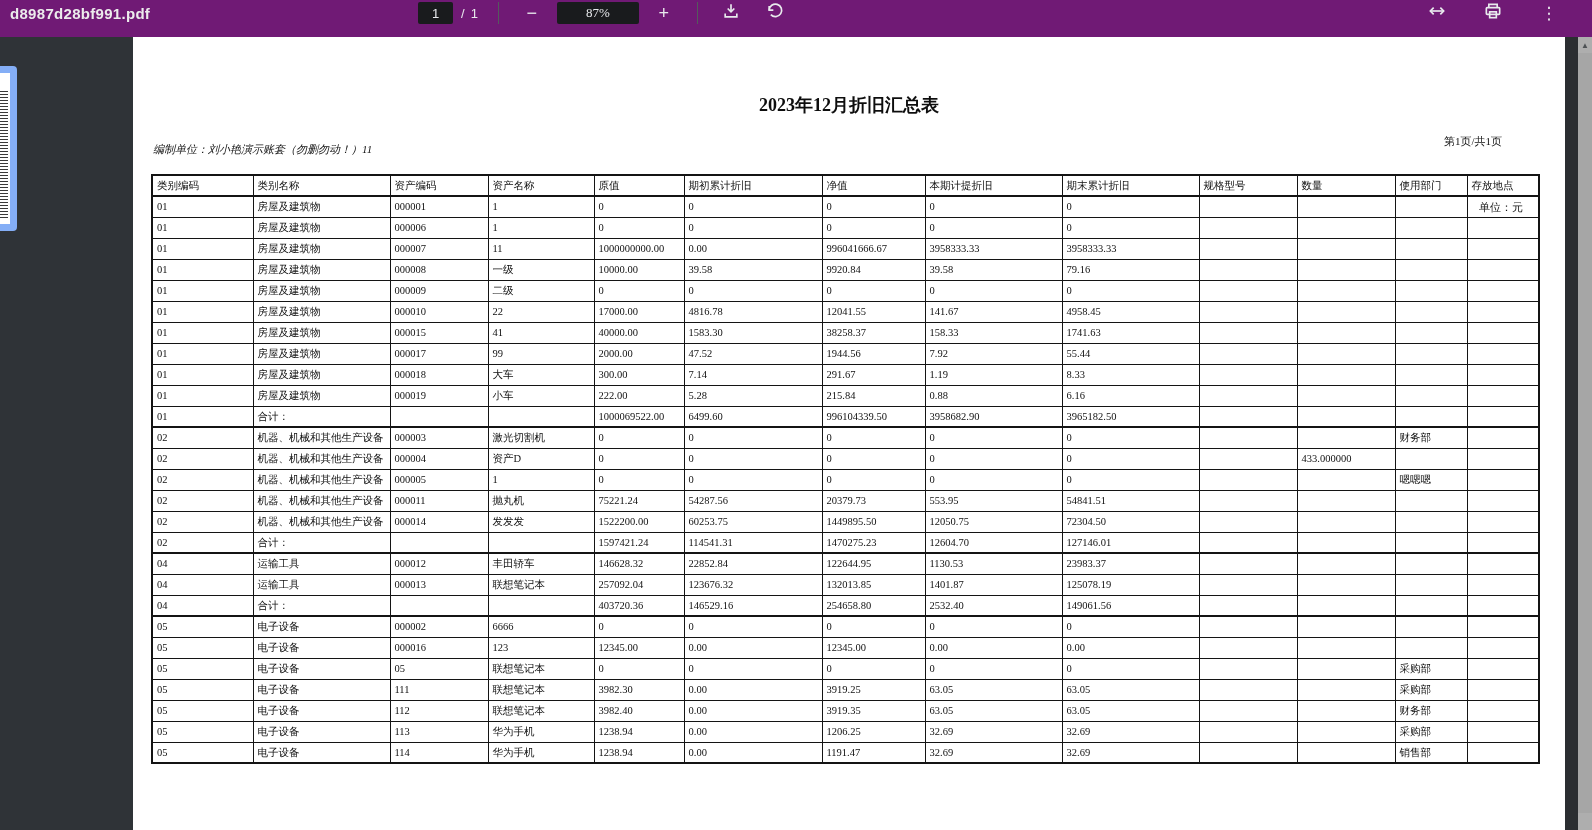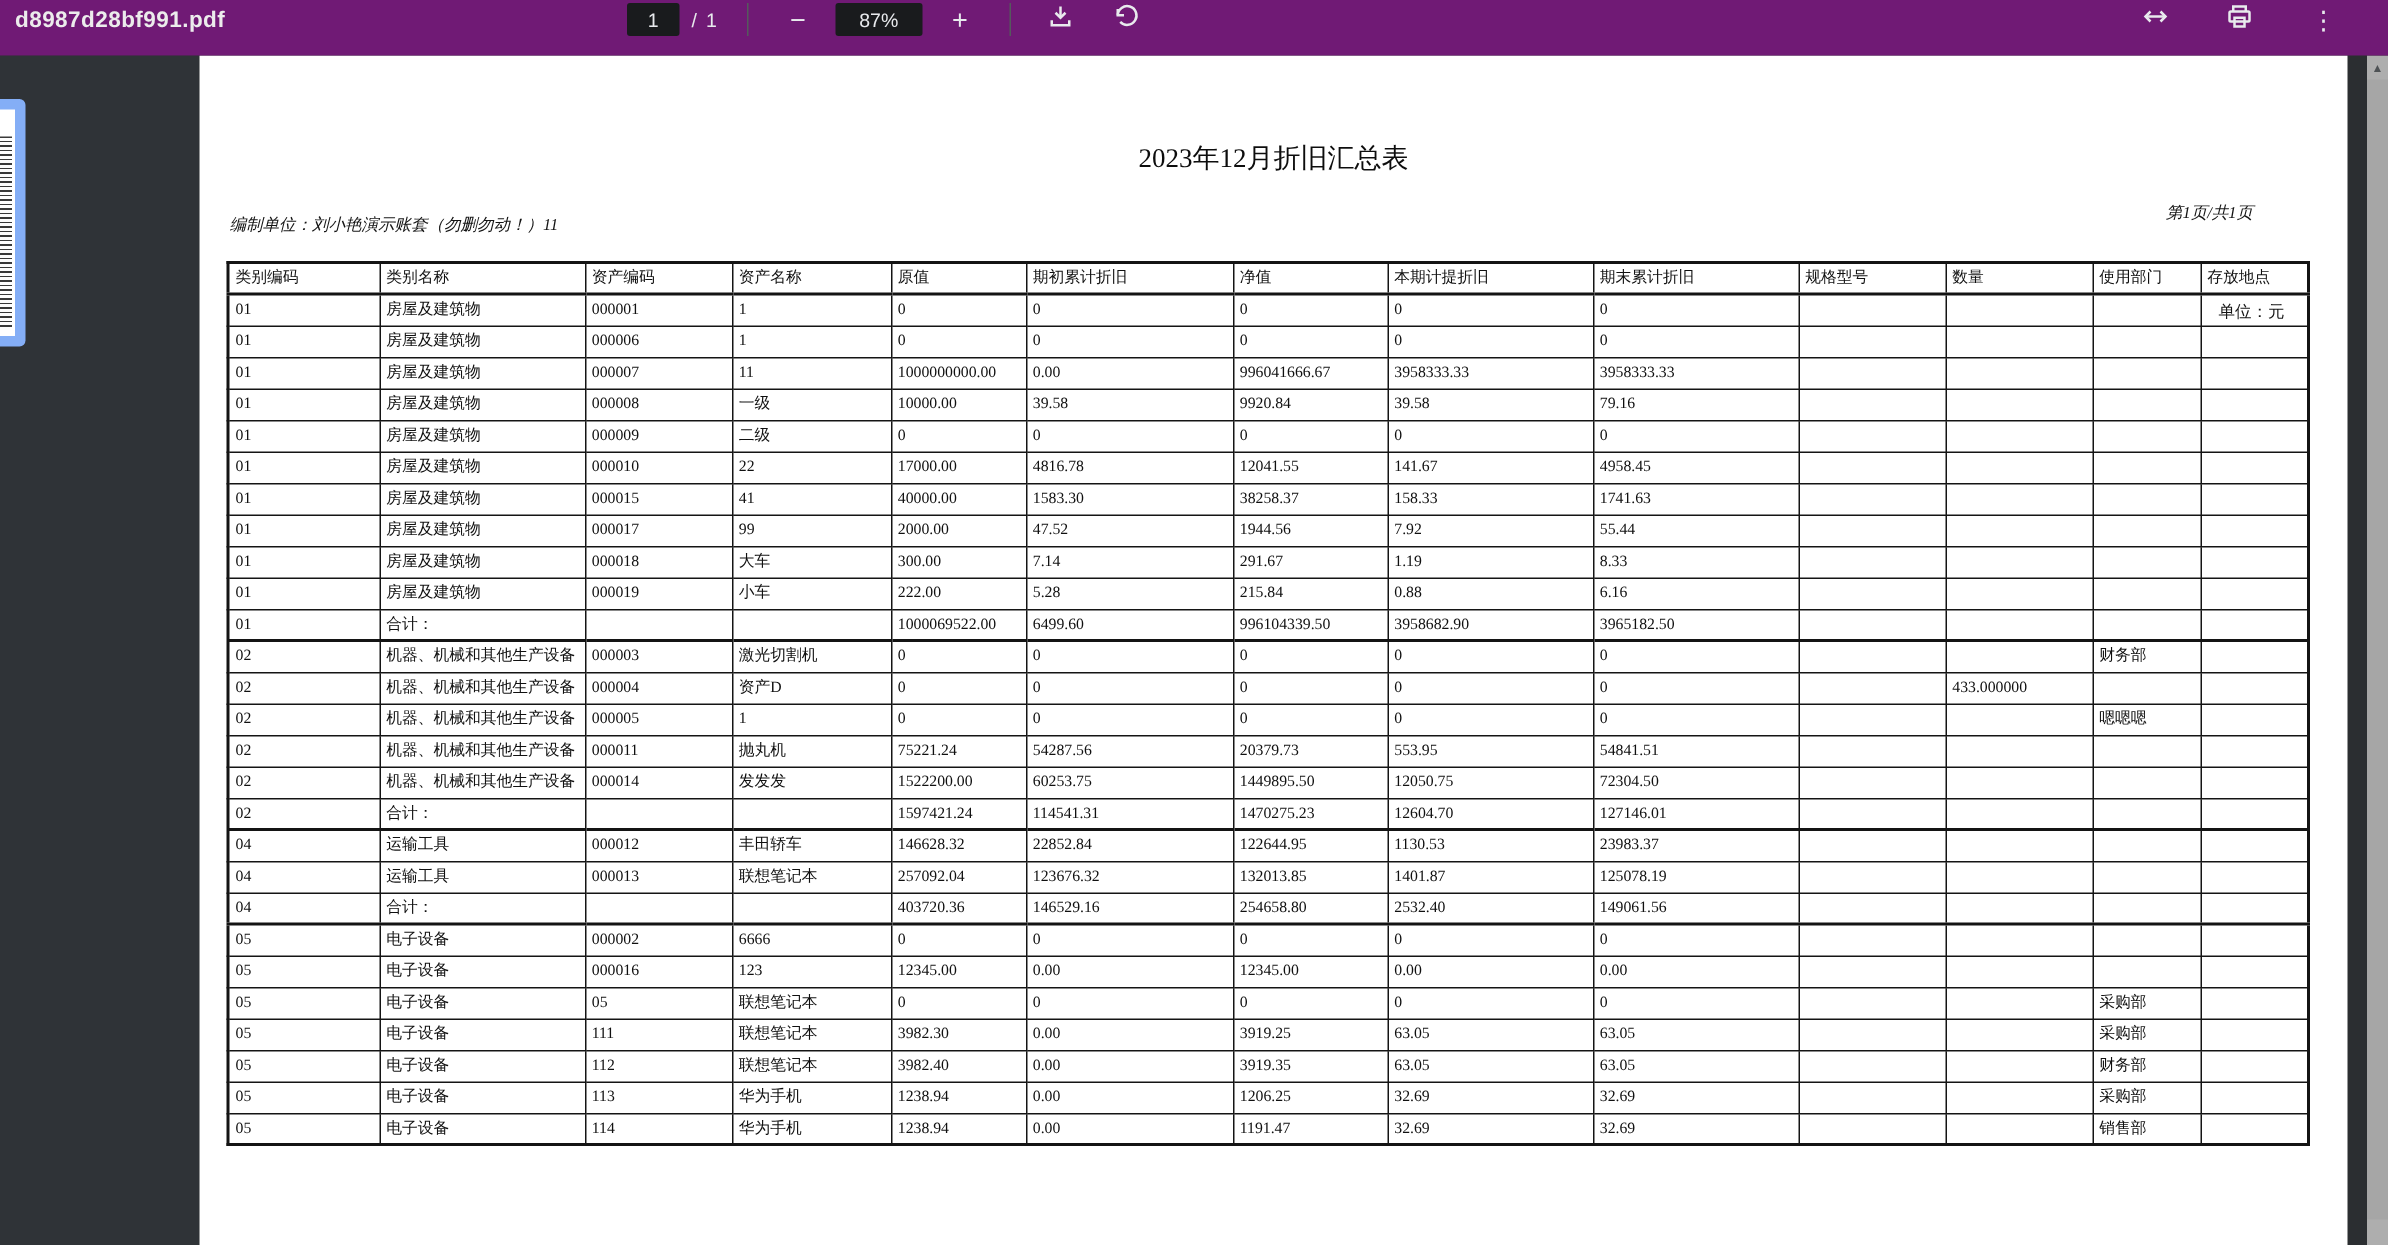--- a/index.html
+++ b/index.html
@@ -10,45 +10,45 @@
   .toolbar { position:absolute; left:0; top:0; width:1592px; height:37px;
              background:#701a75; overflow:hidden; z-index:10; }
   .toolbar-inner { position:absolute; top:-11px; left:0; width:100%; height:48px; }
   .tb-left { position:absolute; left:10px; top:0; height:48px; display:flex; align-items:center;
              color:#ececec; font-size:15px; font-weight:700; letter-spacing:.3px; }
   .tb-center { position:absolute; left:418px; top:0; height:48px; display:flex; align-items:center;
                color:#e8eaed; font-size:13px; }
   .dark-box { background:#191b1d; height:22px; display:flex; align-items:center; justify-content:center;
               border-radius:2px; }
   .page-box { width:35px; margin-right:8px; }
-  .zoom-box { width:58px; margin:12px 12px; }
+  .zoom-box { width:82px; margin:12px 12px;font-family:Liberation Serif, serif; }
   .page-count { margin-left:6px; }
   .tb-divider { width:1px; height:22px; background:#55595d; margin:0 20px; }
   .tb-btn { width:26px; height:26px; display:flex; align-items:center; justify-content:center;
             color:#e8eaed; font-size:18px; cursor:pointer; background:none; border:none; }
   .tb-right { position:absolute; right:30px; top:0; height:48px; display:flex; align-items:center; gap:30px; }
   .kebab { color:#e8eaed; font-size:17px; }
 
   
   .sidebar { position:absolute; left:0; top:37px; width:133px; height:793px; background:#2f3337; overflow:hidden; }
   .thumb { position:absolute; left:-40px; top:29px; width:57px; height:165px;
            background:#84aef6; border-radius:4px; }
   .thumb-page { position:absolute; left:7px; top:7px; right:7px; bottom:7px; background:#ffffff; }
   .thumb-lines { position:absolute; left:2px; top:18px; right:2px; bottom:6px;
            background:repeating-linear-gradient(to bottom,#3a3a3a 0 1px,transparent 1px 3px); }
 
   
   .content { position:absolute; left:133px; top:37px; width:1459px; height:793px; background:#2b2e31; }
   .pdf-page { position:absolute; left:0; top:0; width:1432px; height:793px; background:#ffffff; overflow:hidden; }
 
   .doc-title { position:absolute; top:56px; left:0; width:100%; text-align:center;
-               font-family:"Liberation Serif","DejaVu Serif",serif; font-size:18px; font-weight:400; color:#0d0d0d; }
+               font-family:"Liberation Serif","DejaVu Serif",serif; font-size:18px; font-weight:700; color:#0d0d0d; }
   .doc-meta  { position:absolute; font-family:"Liberation Serif","DejaVu Serif",serif; font-size:11px; color:#141414; }
   .prepared  { top:105px; left:20px;font-style:italic; }
-  .pageinfo  { top:97px;  right:63px;font-style:italic; }
+  .pageinfo  { top:97px;  right:63px; }
   .unitlabel { top:119px; right:42px;margin-top:44px; }
 
   
   table.dep { position:absolute; top:137px; left:18px; width:1387px;
               border-collapse:collapse; table-layout:fixed;
               font-family:"Liberation Serif","DejaVu Serif",serif; font-size:10.5px; color:#101010;
               border:2px solid #141414; }
   .dep th, .dep td { border:1px solid #141414; padding:0 4px; height:21px; overflow:hidden; line-height:13px; }
   .dep th { font-weight:400; text-align:left; border-bottom:2px solid #141414; }
   .dep td { text-align:left; vertical-align:middle; }

